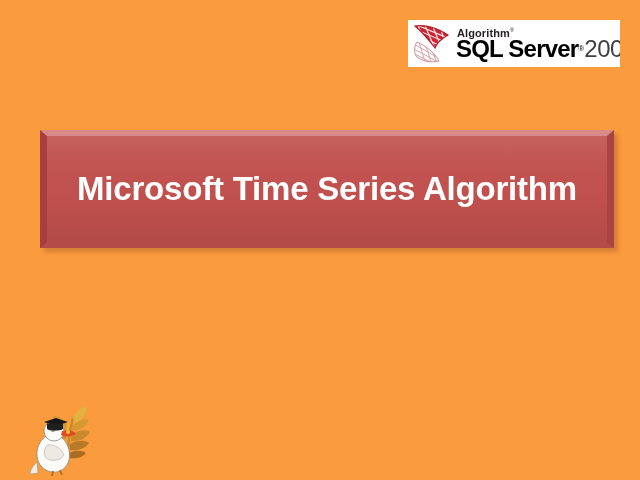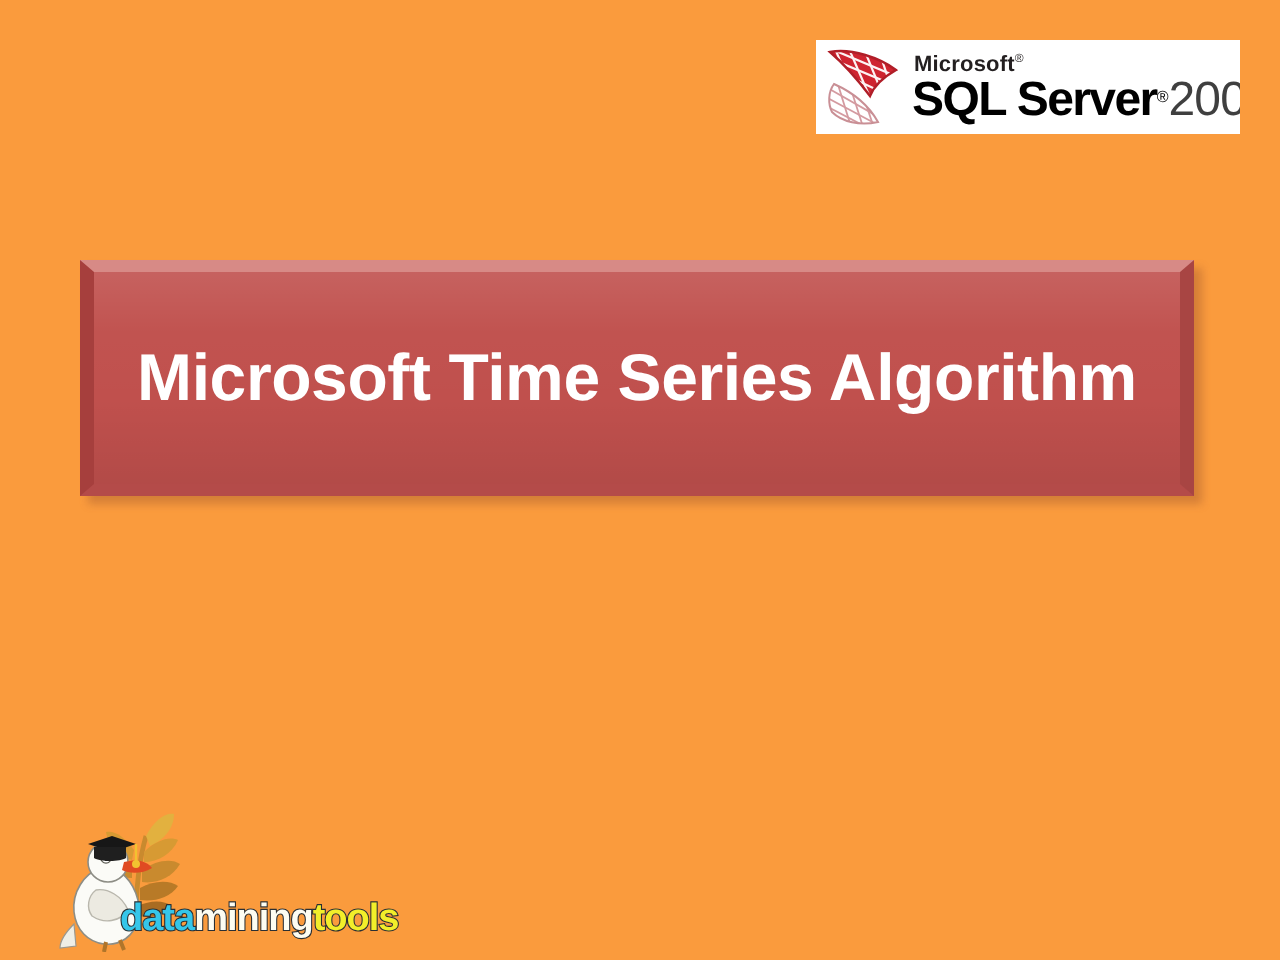--- a/index.html
+++ b/index.html
@@ -87,20 +87,21 @@
     letter-spacing: -0.4px;
   }
 
   
   #title-banner {
     position: absolute;
     left: 40px;
     top: 130px;
     width: 557px;
     height: 118px;
+    padding-left: 17px;
   }
   #banner-shadow {
     position: absolute;
     left: 4px;
     top: 4px;
     width: 100%;
     height: 100%;
     background: rgba(120, 55, 40, 0.28);
     filter: blur(2px);
   }
@@ -233,21 +234,21 @@
             <line x1="15" y1="22" x2="22" y2="44"></line>
             <line x1="22" y1="28" x2="27" y2="43"></line>
           </g>
         </g>
         <path d="M5,5 C16,3 30,8 38,14 C31,18 27,22 25,27 C19,19 12,11 5,5 Z" fill="none" stroke="#b01e28" stroke-width="1.2"></path>
         <path d="M7,21 C16,25 24,31 29,40 C20,42 11,40 6,35 C4,31 4,25 7,21 Z" fill="none" stroke="#c98f95" stroke-width="1"></path>
       </svg>
     </div>
 
     <div id="sql-wordmark">
-      <div class="ms-small"><span>Microsoft</span><span class="ms-reg">®</span></div>
+      <div class="ms-small"><span>Algorithm</span><span class="ms-reg">®</span></div>
       <div class="sql-line"><span class="sql-bold">SQL Server</span><span class="sql-reg2">®</span><span class="sql-year">2008</span></div>
     </div>
   </div>
 
   <div id="title-banner">
     <div id="banner-shadow"></div>
     <div id="banner-body">
       <div id="banner-inner-grad"></div>
       <div id="banner-title">Microsoft Time Series Algorithm</div>
     </div>
@@ -283,17 +284,16 @@
         <circle cx="29.4" cy="25.2" r="1.3" fill="#1b1b18"></circle>
 
         <path d="M20,18 L32,14 L44,18 L32,22 Z" fill="#171717"></path>
         <path d="M23,19.5 L23,25 C26,27 36,27 39,25 L39,19.5" fill="#1f1f1f"></path>
         <path d="M44,18 L44,27" stroke="#f2c230" stroke-width="1.2"></path>
         <circle cx="44" cy="28" r="2" fill="#f2c230"></circle>
       </svg>
     </div>
   </div>
 
-  <div id="dmt-wordmark"><span class="dmt-part dmt-data">data</span><span class="dmt-part dmt-mining">mining</span><span class="dmt-part dmt-tools">tools</span></div>
 
   <div id="dmt-tagline"></div>
 
 </div>
 
 </body></html>

